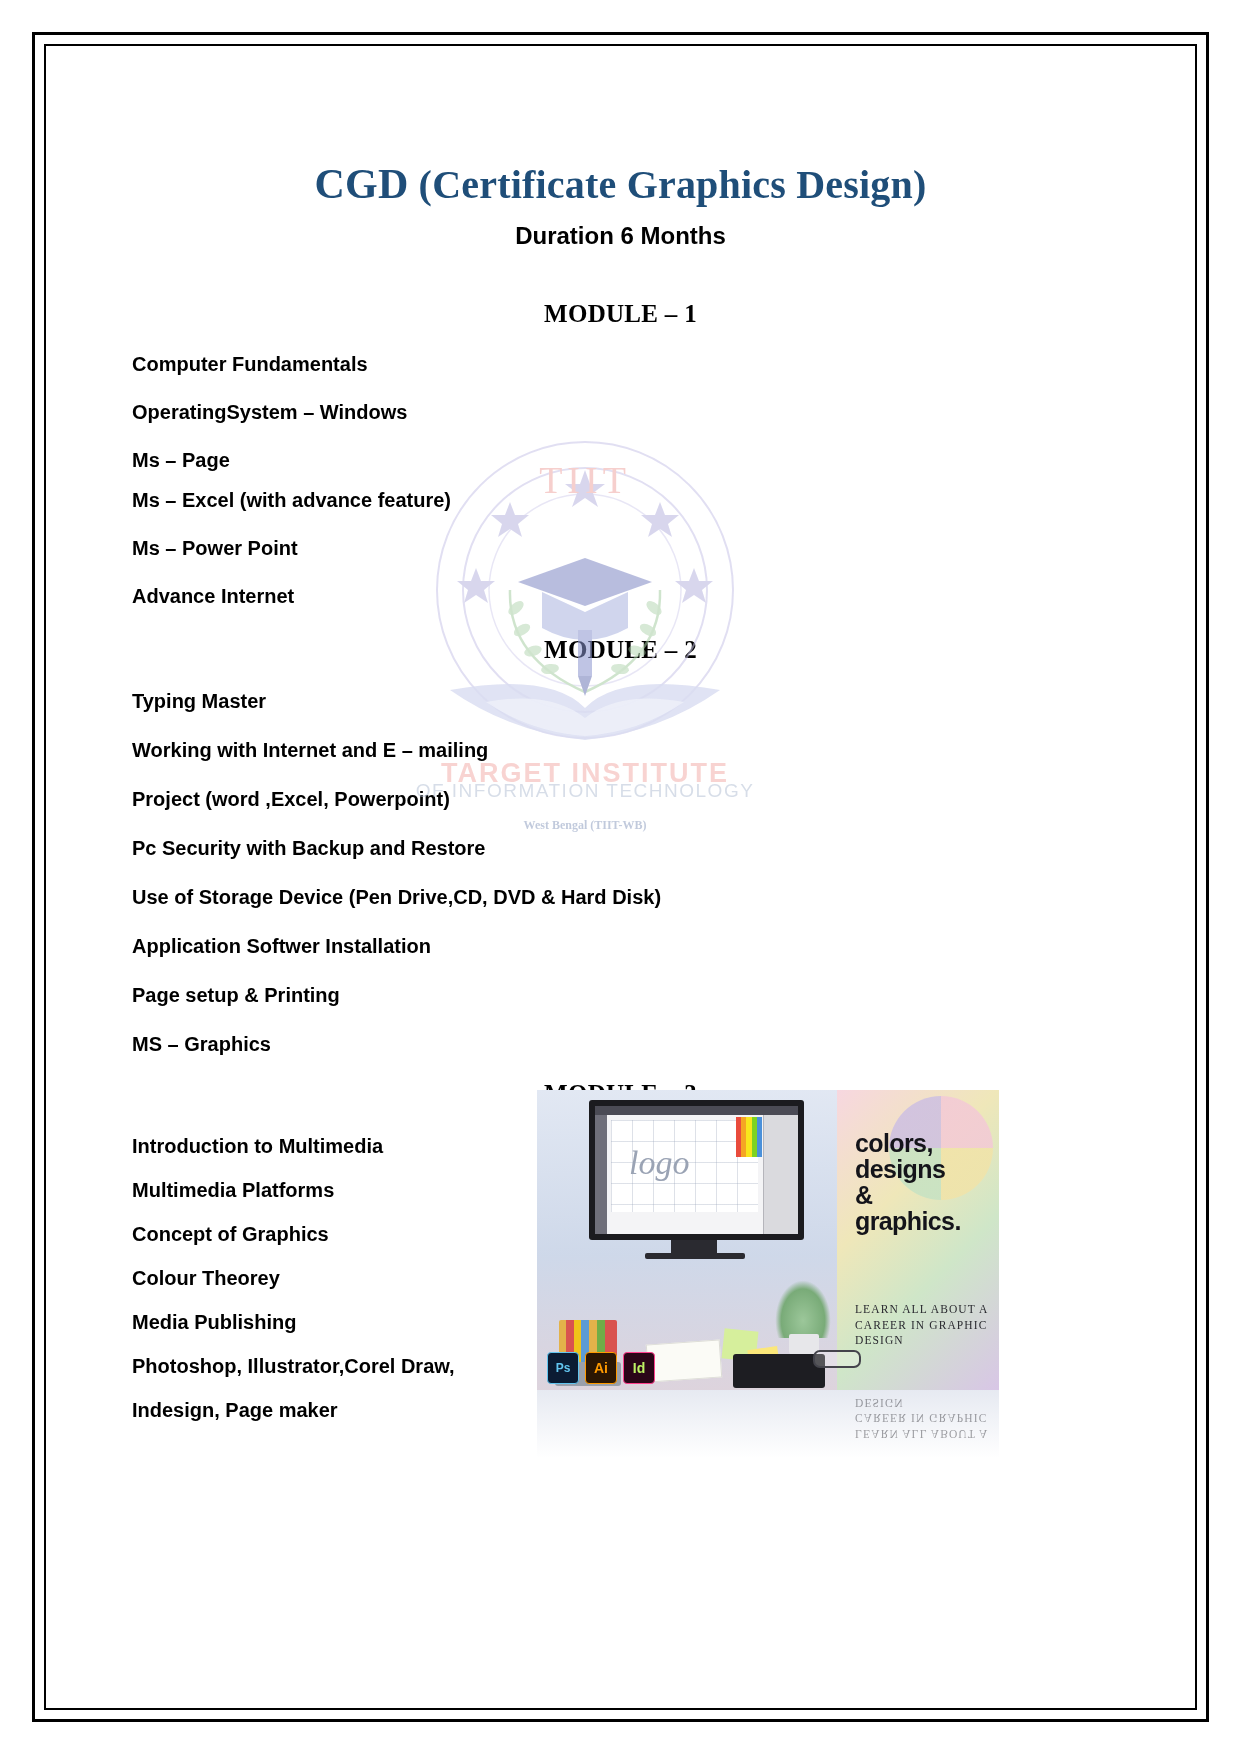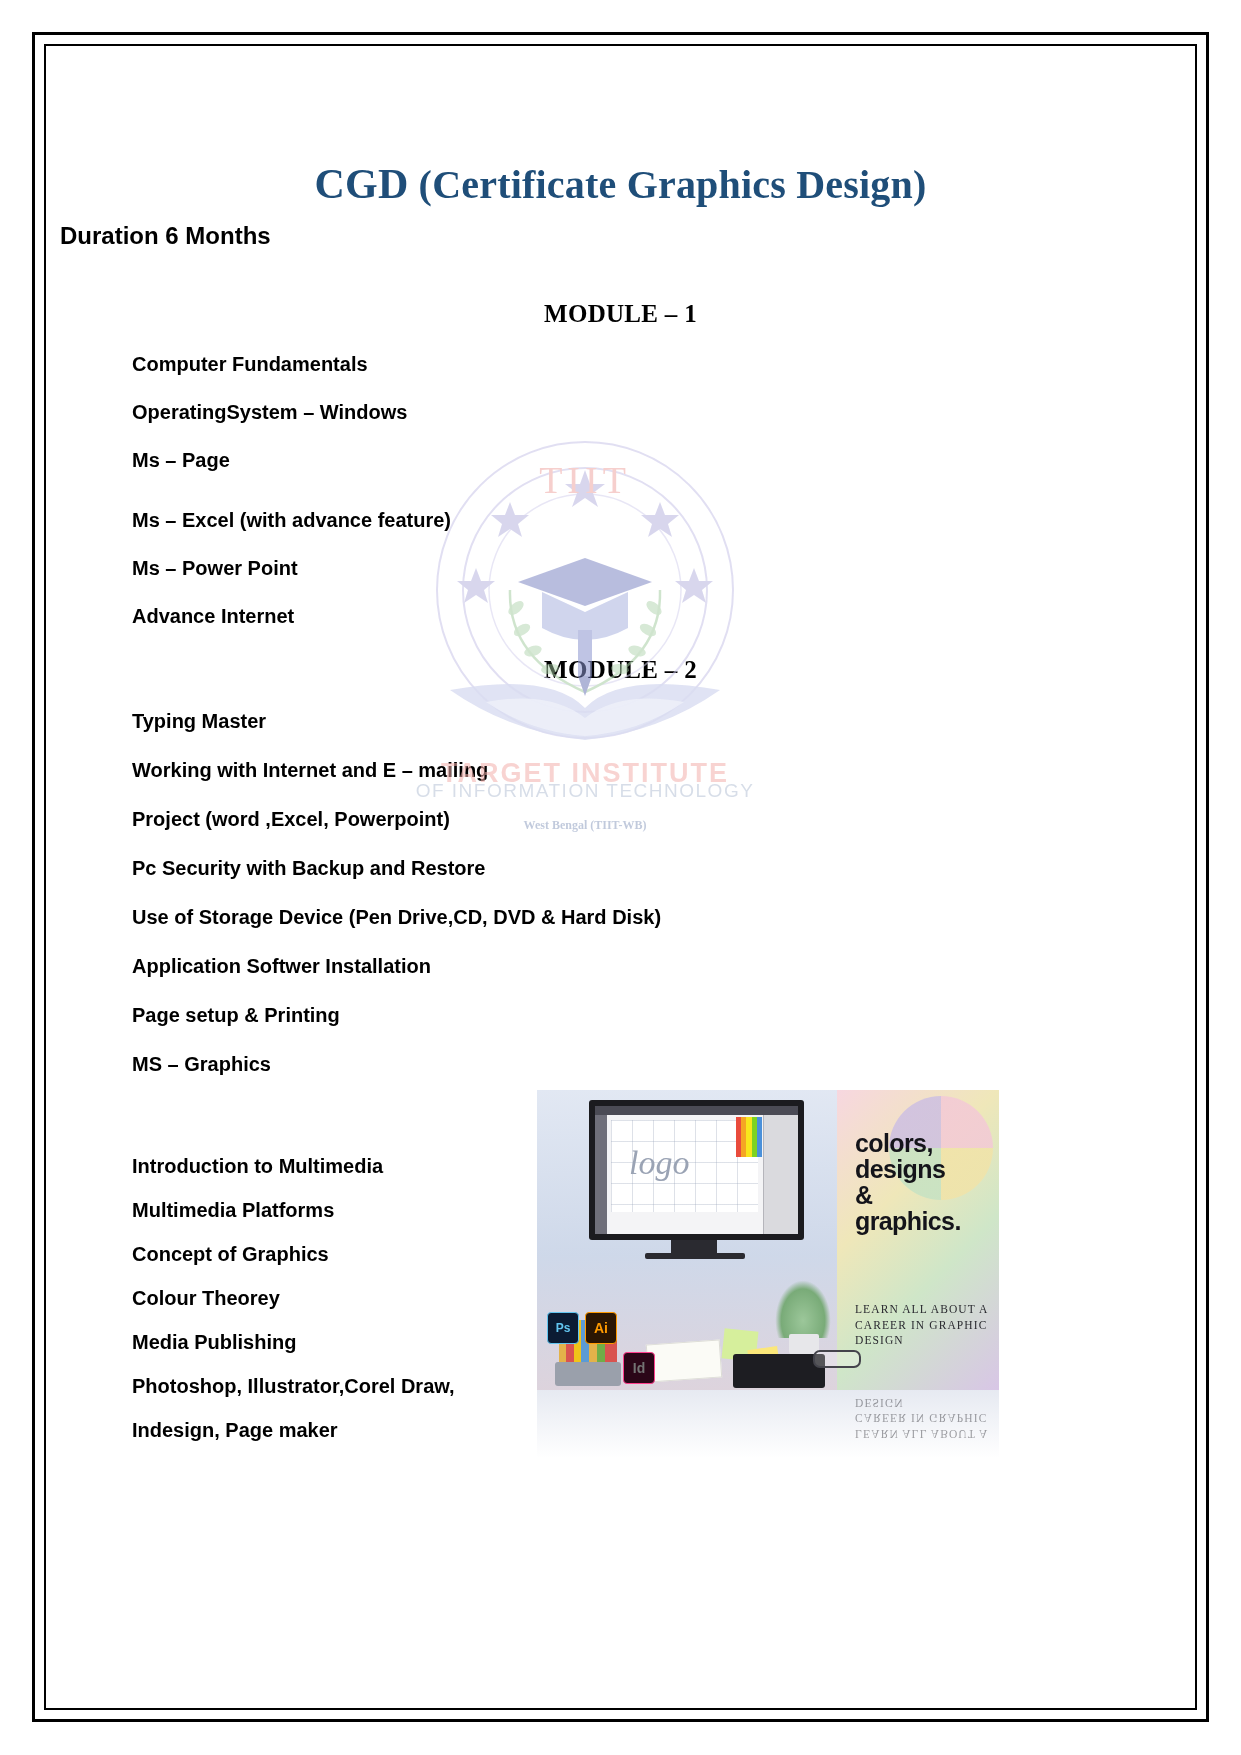--- a/index.html
+++ b/index.html
@@ -51,21 +51,21 @@
     font-family: "Liberation Serif", serif;
     font-size: 40px;
     font-weight: bold;
     color: #1f4e79;
     letter-spacing: 0.2px;
   }
   .doc-title .title-cgd {
     font-size: 42px;
   }
   .doc-subtitle {
-    text-align: left;
+    text-align: center;
     margin-top: 14px;
     font-size: 24px;
     font-weight: bold;
     color: #000000;
   }
 
   
   .module-heading {
     text-align: center;
     font-family: "Liberation Serif", serif;
@@ -328,21 +328,21 @@
   .badge {
     width: 30px; height: 30px;
     border-radius: 4px;
     display: flex; align-items: center; justify-content: center;
     font-family: "Liberation Sans", sans-serif;
     font-weight: bold;
     font-size: 14px;
   }
   .badge-ps { background: #0b1b33; color: #62c5f0; border: 1px solid #62c5f0; font-size: 12px; }
   .badge-ai { background: #2b1603; color: #ff9a00; border: 1px solid #ff9a00; }
-  .badge-id { background: #2b0618; color: #737373; border: 1px solid #ff3f8e; margin-top: 40px; }
+  .badge-id { background: #2b0618; color: #bef264; border: 1px solid #ff3f8e; }
   .promo-reflection {
     position: absolute;
     left: 537px;
     top: 1390px;
     width: 462px;
     height: 68px;
     background: linear-gradient(180deg, rgba(210,216,230,0.55) 0%, rgba(255,255,255,0) 100%);
     overflow: hidden;
   }
   .refl-text {
@@ -370,21 +370,21 @@
     <span class="title-cgd">CGD</span><span> (Certificate Graphics Design)</span>
   </div>
 
   <div class="doc-subtitle">Duration 6 Months</div>
 
   <div class="module-heading module-1">MODULE – 1</div>
   <ul class="item-list">
     <li class="item" style="margin-top:26px;">Computer Fundamentals</li>
     <li class="item" style="margin-top:28px;">OperatingSystem – Windows</li>
     <li class="item" style="margin-top:28px;">Ms – Page</li>
-    <li class="item" style="margin-top:40px;">Ms – Excel (with advance feature)</li>
+    <li class="item" style="margin-top:20px;">Ms – Excel (with advance feature)</li>
     <li class="item" style="margin-top:28px;">Ms – Power Point</li>
     <li class="item" style="margin-top:28px;">Advance Internet</li>
   </ul>
 
   <div class="module-heading module-2" style="margin-top:30px;">MODULE – 2</div>
   <ul class="item-list">
     <li class="item" style="margin-top:27px;">Typing Master</li>
     <li class="item" style="margin-top:29px;">Working with Internet and E – mailing</li>
     <li class="item" style="margin-top:29px;">Project (word ,Excel, Powerpoint)</li>
     <li class="item" style="margin-top:29px;">Pc Security with Backup and Restore</li>

